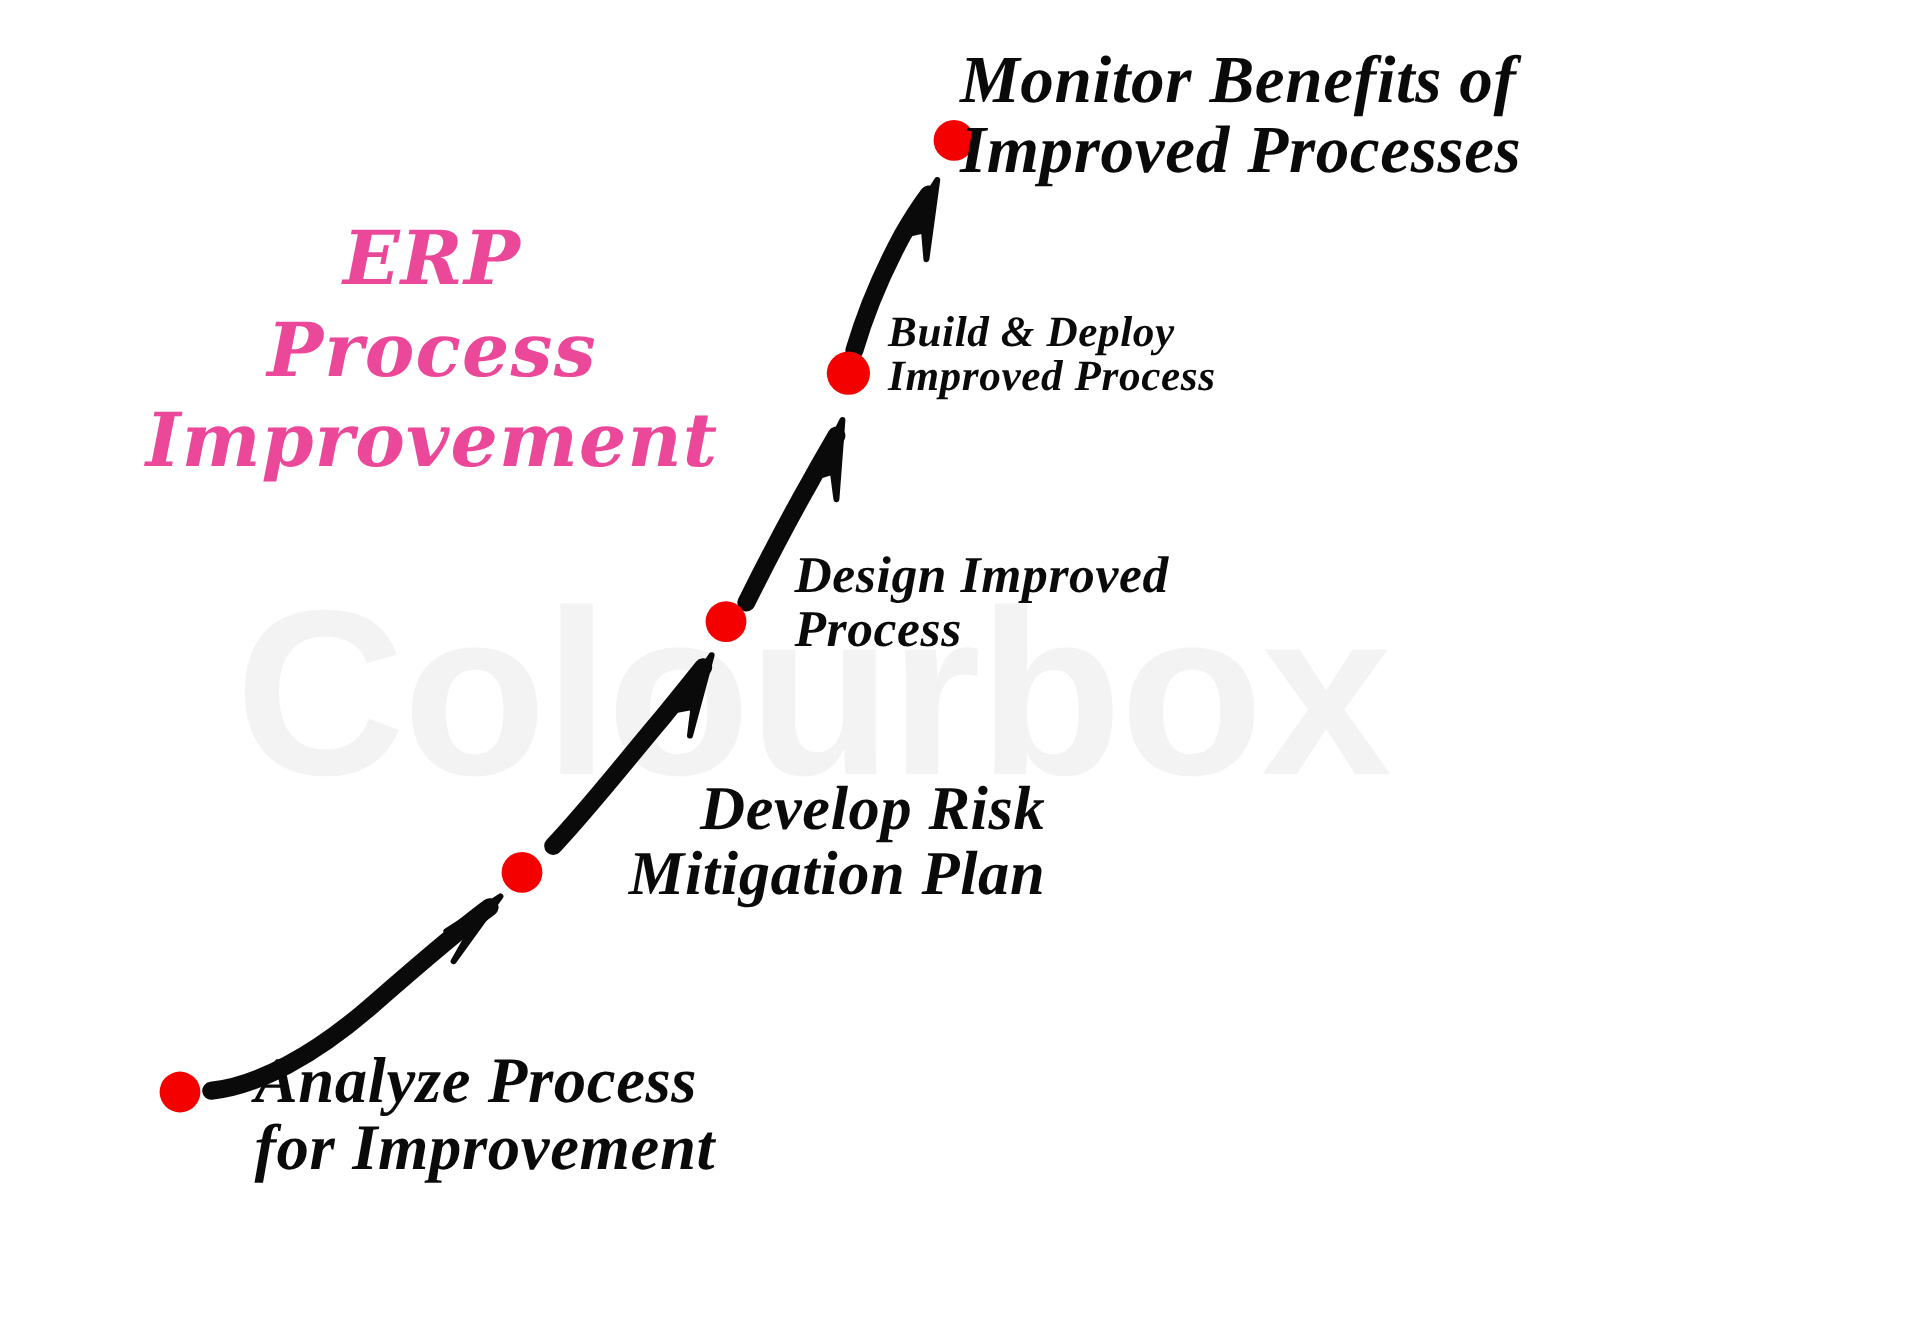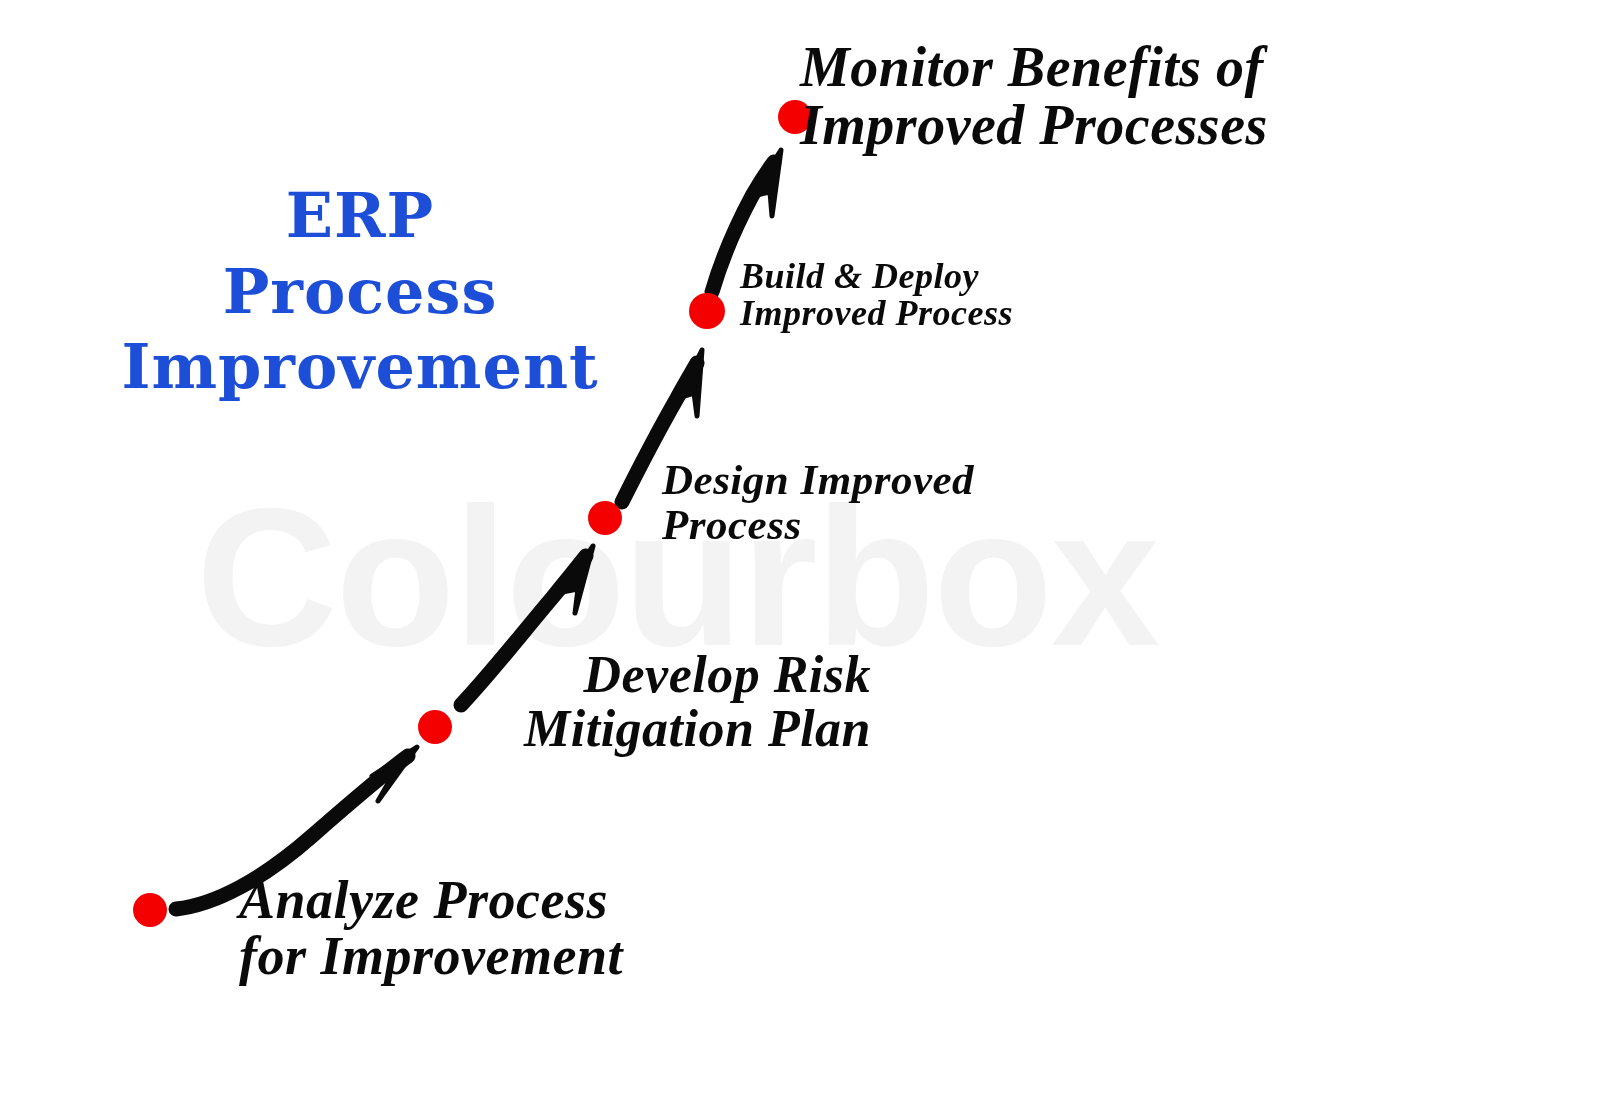--- a/index.html
+++ b/index.html
@@ -40,32 +40,33 @@
     white-space: pre-line;
     letter-spacing: 0.5px;
   }
   #title-block {
     position: absolute;
     left: 60px;
     top: 178px;
     width: 600px;
     text-align: center;
     font-family: "DejaVu Serif", serif;
+    font-style: italic;
     font-weight: bold;
     font-size: 62px;
     line-height: 1.22;
-    color: #1d4ed8;
+    color: #ec4899;
     letter-spacing: 1px;
     white-space: pre-line;
   }
   #label-monitor { left: 800px; top: 38px;  font-size: 56px; }
   #label-build   { left: 740px; top: 258px; font-size: 36px; }
   #label-design  { left: 662px; top: 458px; font-size: 43px; }
   #label-risk    { left: 524px; top: 648px; font-size: 52px; text-align: right; }
-  #label-analyze { left: 212px; top: 872px; font-size: 54px; margin-left: 27px; }
+  #label-analyze { left: 212px; top: 872px; font-size: 54px; }
 </style>
 </head>
 <body>
 
 <div id="canvas">
 
   <svg id="diagram-svg" viewBox="0 0 1600 1111">
 
     <g>
       <text class="wm-text" x="196" y="645">Colourbox</text>

